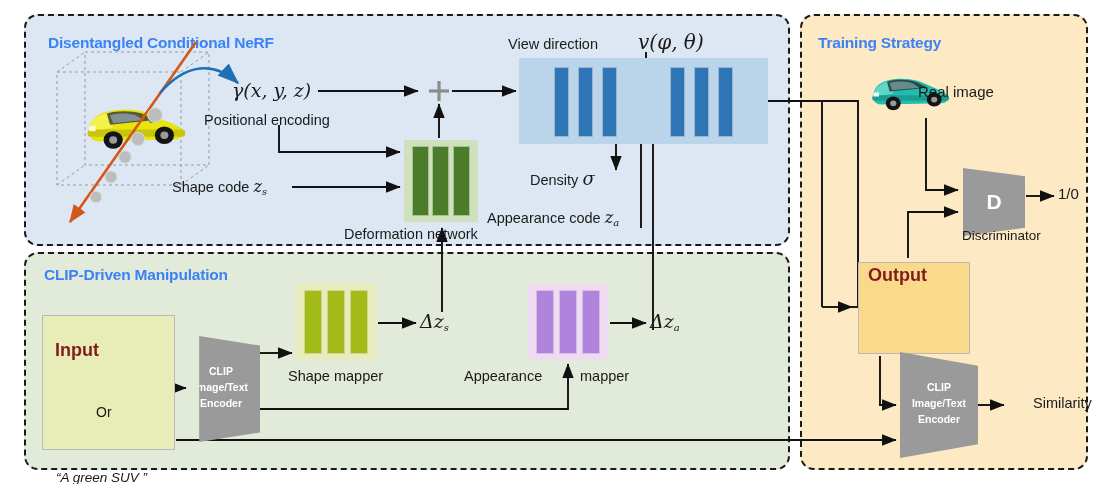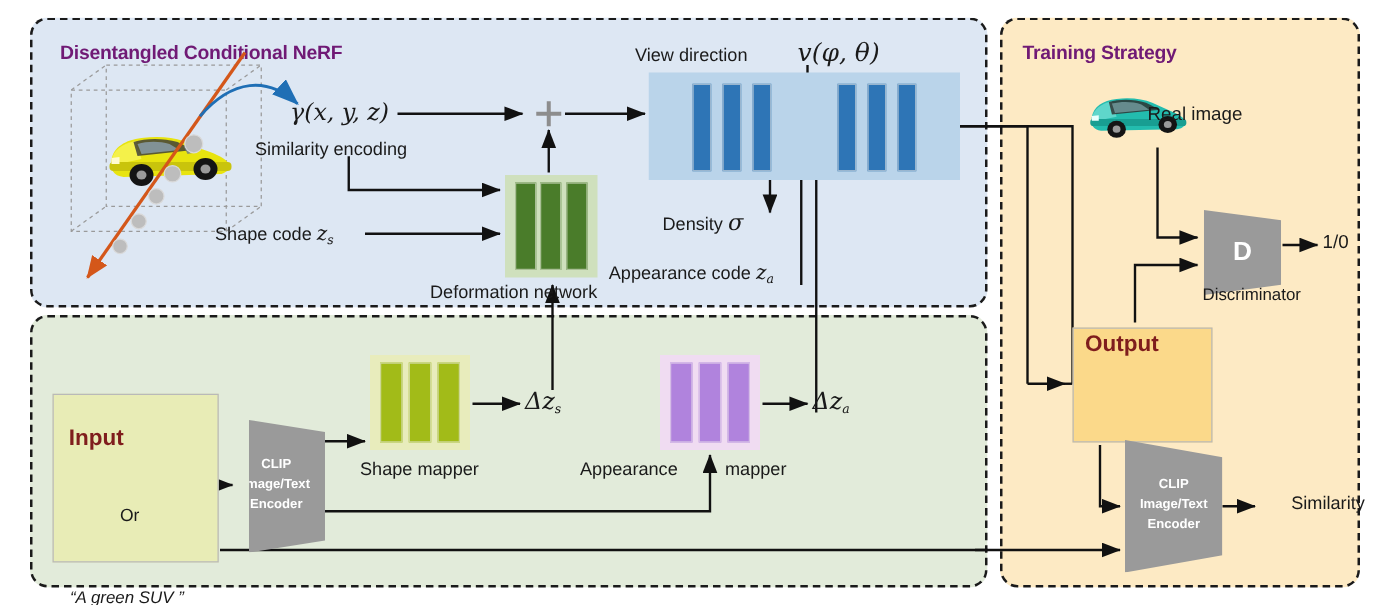--- a/index.html
+++ b/index.html
@@ -2,21 +2,21 @@
 <html><head>
 <meta charset="utf-8">
 <style>
   html,body{margin:0;padding:0;background:#fff;}
   body{font-family:"Liberation Sans",sans-serif;}
   #root{position:relative;width:1109px;height:484px;overflow:hidden;background:#ffffff;}
   .panel{position:absolute;box-sizing:border-box;border:2px dashed #1a1a1a;border-radius:14px;}
   #panel-nerf{left:24px;top:14px;width:766px;height:232px;background:#dde7f3;}
   #panel-clip{left:24px;top:252px;width:766px;height:218px;background:#e2ebda;}
   #panel-train{left:800px;top:14px;width:288px;height:456px;background:#fdeac4;}
-  .ptitle{position:absolute;font-weight:bold;font-size:15.5px;color:#701a75;letter-spacing:-.2px;white-space:nowrap;}
+  .ptitle{position:absolute;font-weight:bold;font-size:15.5px;color:#3b82f6;letter-spacing:-.2px;white-space:nowrap;}
   .lbl{position:absolute;font-size:14.5px;color:#1a1a1a;white-space:nowrap;}
   .mathv{font-family:"DejaVu Serif",serif;font-style:italic;font-size:16px;}
   .sub{font-size:10px;vertical-align:-3px;font-style:italic;}
   .mlpwrap{position:absolute;display:flex;align-items:center;justify-content:space-around;box-sizing:border-box;}
   .bar{height:100%;}
   
   #mlp-nerf{left:519px;top:58px;width:249px;height:86px;background:#bad4ea;padding:9px 8px;}
   #mlp-nerf .bar{background:#2e75b6;border:1px solid #9ab6cf;width:13px;}
   .nerf-group{display:flex;gap:9px;height:100%;}
   
@@ -46,20 +46,21 @@
 </head>
 <body>
 
 <div id="root">
 
   <div class="panel" id="panel-nerf"></div>
   <div class="panel" id="panel-clip"></div>
   <div class="panel" id="panel-train"></div>
 
   <div class="ptitle" style="left:48px;top:34px;">Disentangled Conditional NeRF</div>
+  <div class="ptitle" style="left:44px;top:266px;">CLIP-Driven Manipulation</div>
   <div class="ptitle" style="left:818px;top:34px;">Training Strategy</div>
 
   <svg viewBox="0 0 1109 484" xmlns="http://www.w3.org/2000/svg">
     <defs>
       <marker id="ah" markerWidth="9" markerHeight="9" refX="7.6" refY="3.1" orient="auto">
         <path d="M0,0 L8,3.1 L0,6.2 z" fill="#111"></path>
       </marker>
       <marker id="ahb" markerWidth="10" markerHeight="10" refX="8.4" refY="3.4" orient="auto">
         <path d="M0,0 L9,3.4 L0,6.8 z" fill="#1f6fb5"></path>
       </marker>
@@ -254,21 +255,21 @@
     <div class="trap-txt" style="top:28px;">CLIP</div>
     <div class="trap-txt" style="top:44px;">Image/Text</div>
     <div class="trap-txt" style="top:60px;">Encoder</div>
   </div>
 
   <div class="trap" id="disc">
     <div id="disc-letter">D</div>
   </div>
 
   <div class="lbl mathv" style="left:232px;top:79px;font-size:19px;">γ(x, y, z)</div>
-  <div class="lbl" style="left:204px;top:112px;">Similarity encoding</div>
+  <div class="lbl" style="left:204px;top:112px;">Positional encoding</div>
 
   <div class="lbl" style="left:172px;top:177px;"><span>Shape code</span> <span class="mathv"><span>z</span><span class="sub">s</span></span></div>
 
   <div class="lbl" style="left:344px;top:226px;">Deformation network</div>
 
   <div class="lbl" style="left:508px;top:30px;"><span>View direction</span> <span class="mathv" style="font-size:20px;margin-left:36px;">v(φ, θ)</span></div>
 
   <div class="lbl" style="left:530px;top:168px;"><span>Density</span> <span class="mathv" style="font-size:18px;">σ</span></div>
 
   <div class="lbl" style="left:487px;top:208px;"><span>Appearance code</span> <span class="mathv"><span>z</span><span class="sub">a</span></span></div>

